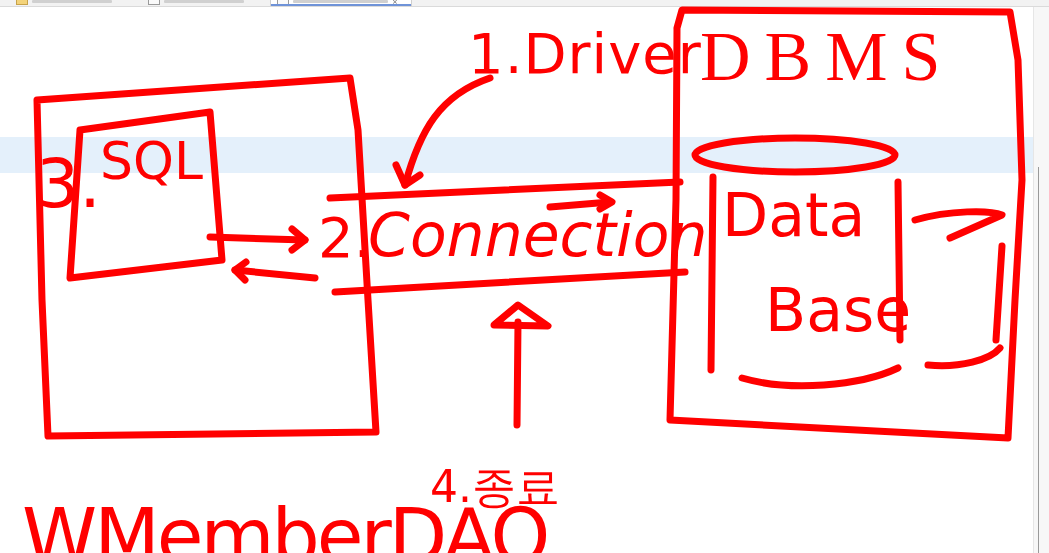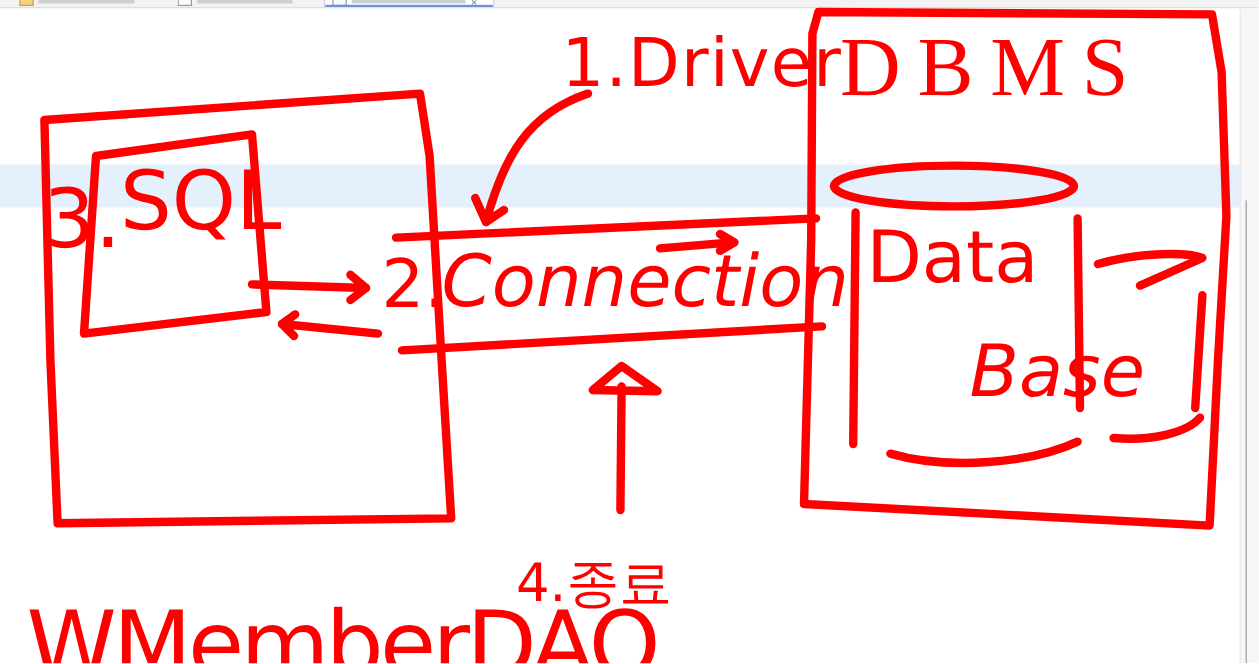--- a/index.html
+++ b/index.html
@@ -191,21 +191,21 @@
 
       <path d="M915 220 C950 210 990 210 1002 215 L950 238"></path>
       <path d="M1002 246 L996 340"></path>
       <path d="M928 365 C960 368 990 360 1000 348"></path>
     </g>
   </svg>
 
   <div class="hw-text" style="left:468px; top:26px; font-size:56px; letter-spacing:1px;">1.Driver</div>
   <div class="hw-text" style="left:700px; top:22px; font-size:70px; letter-spacing:14px;font-family:Liberation Serif, serif;">DBMS</div>
   <div class="hw-text" style="left:36px; top:150px; font-size:68px;">3.</div>
-  <div class="hw-text" style="left:100px; top:135px; font-size:68px;">SQL</div>
+  <div class="hw-text" style="left:100px; top:135px; font-size:52px;">SQL</div>
   <div class="hw-text" style="left:318px; top:210px; font-size:56px;">2.</div>
   <div class="hw-text" style="left:368px; top:205px; font-size:60px;font-style:italic;">Connection</div>
   <div class="hw-text" style="left:722px; top:185px; font-size:60px;">Data</div>
-  <div class="hw-text" style="left:808px; top:280px; font-size:60px;font-style:italic;">Base</div>
+  <div class="hw-text" style="left:765px; top:280px; font-size:60px;">Base</div>
   <div class="hw-text" style="left:22px; top:455px; font-size:76px; letter-spacing:-3px;margin-top:44px;">WMemberDAO</div>
   <div class="hw-text" style="left:418px; top:465px; font-size:44px;padding-left:12px;">4.종료</div>
 
 </div>
 
 </body></html>

